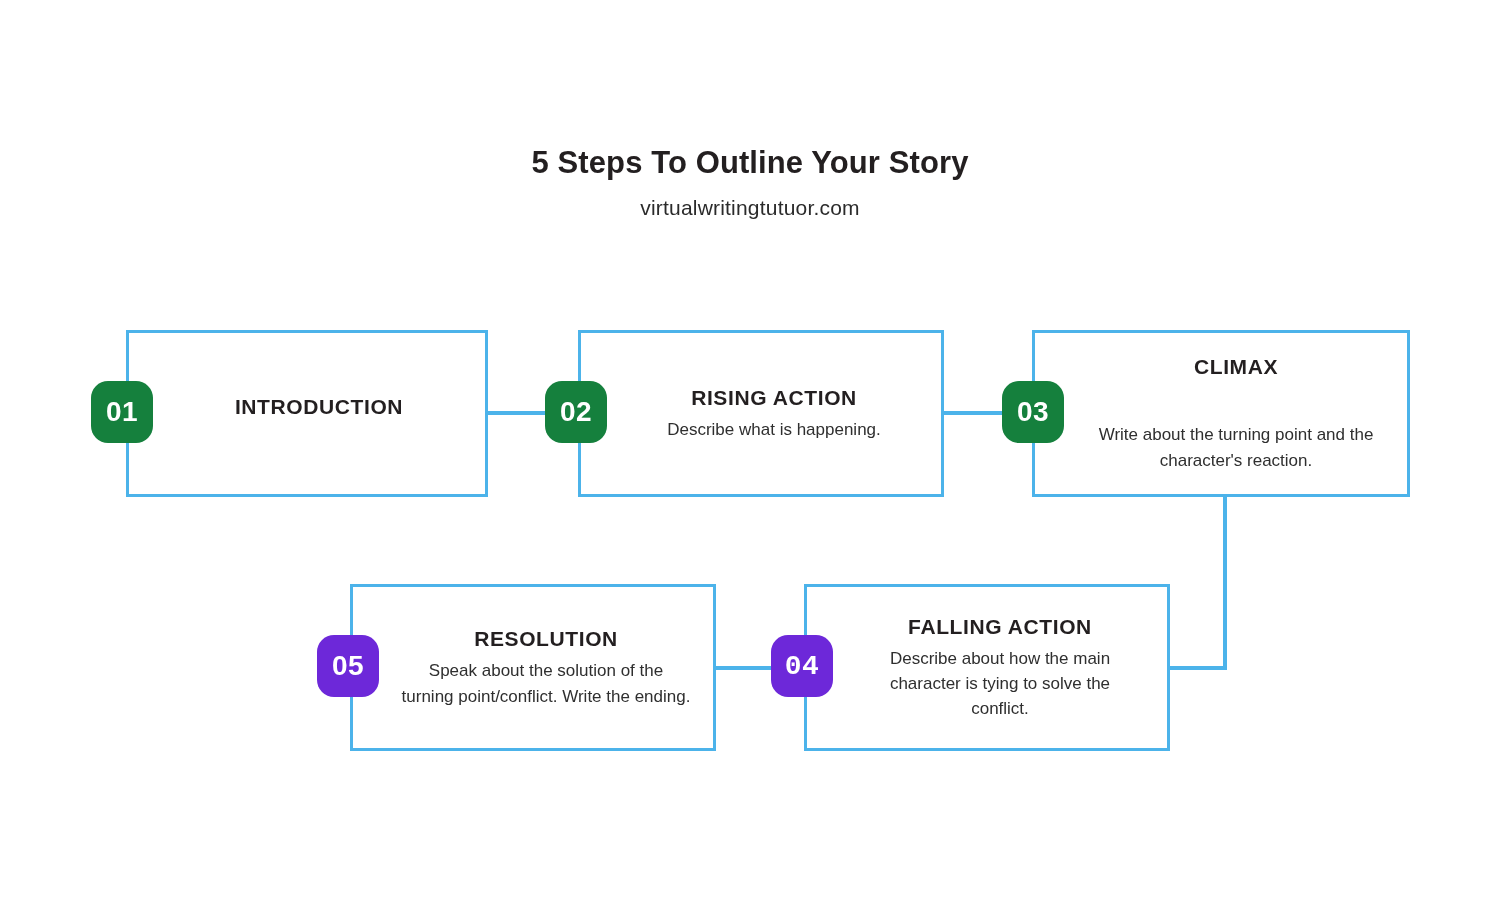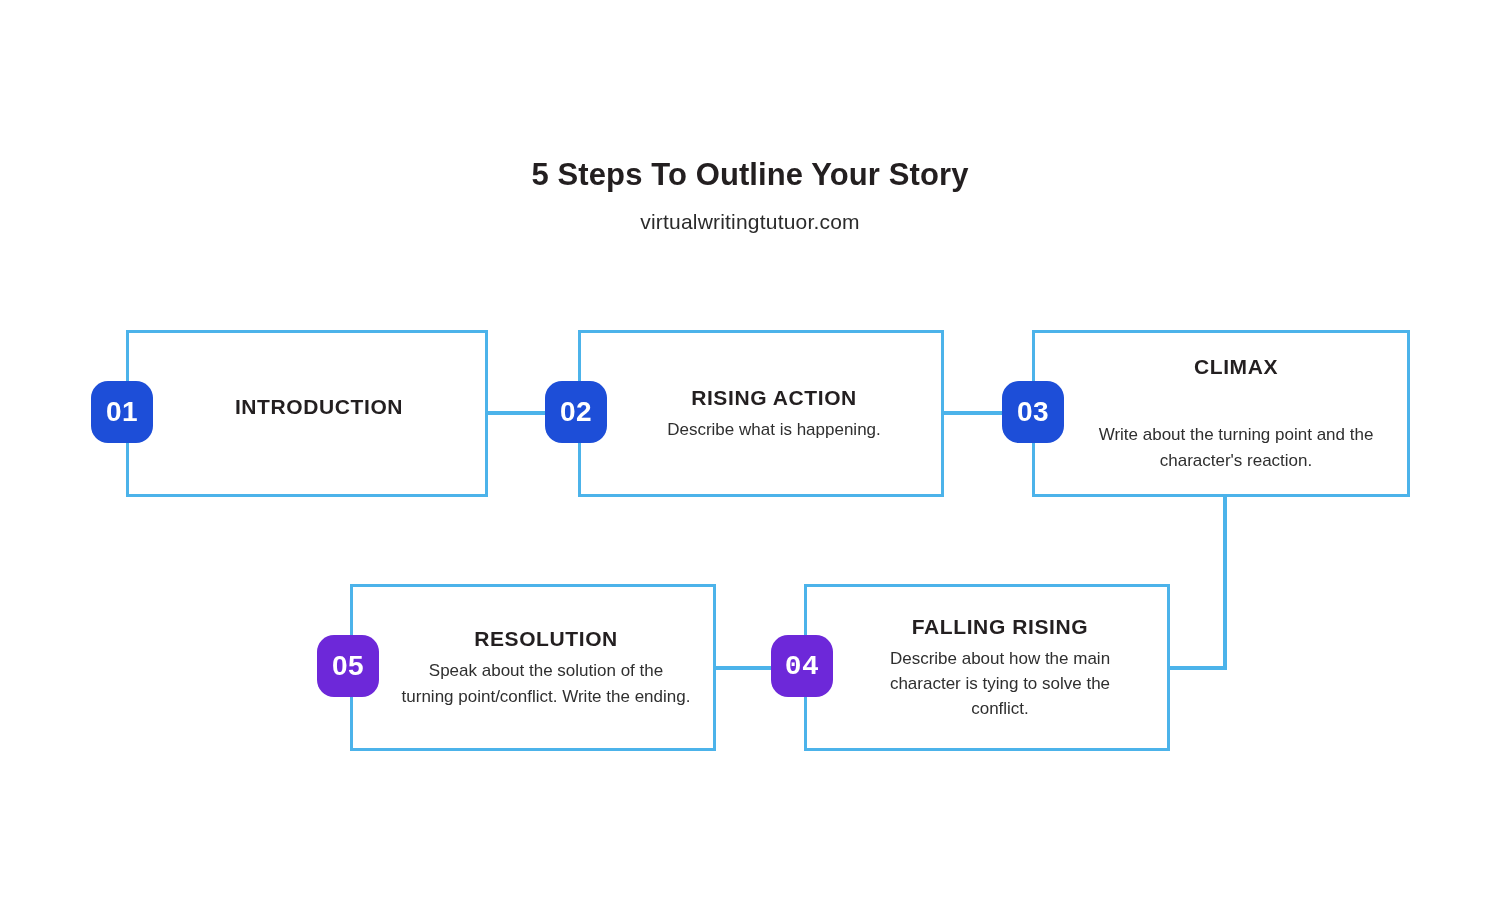--- a/index.html
+++ b/index.html
@@ -27,21 +27,21 @@
     top: 140px;
     width: 1500px;
     text-align: center;
   }
   #title {
     font-size: 31px;
     font-weight: bold;
     color: #231f20;
     letter-spacing: 0.1px;
     line-height: 1.2;
-    margin: 16px;
+    margin: 4px;
   }
   #subtitle {
     margin: 14px 0 0 0;
     font-size: 21px;
     font-weight: normal;
     color: #2b2b2b;
     letter-spacing: 0.2px;
     line-height: 1.2;
   }
 
@@ -91,21 +91,21 @@
     border-radius: 17px;
     display: flex;
     align-items: center;
     justify-content: center;
     color: #ffffff;
     font-size: 28px;
     font-weight: bold;
     letter-spacing: 0.5px;
     z-index: 5;
   }
-  .badge.light { background: #1d4ed8; }
+  .badge.light { background: #15803d; }
   .badge.dark  { background: #6d28d9; }
 
   
   .conn {
     position: absolute;
     background: #4cb3ea;
     z-index: 1;
   }
 </style>
 </head>
@@ -170,18 +170,18 @@
       <div class="step-desc" style="max-width:290px;">Speak about the solution of the turning point/conflict. Write the ending.</div>
     </div>
   </div>
 
   <div class="step" style="left:804px; top:584px; width:366px; height:167px;">
     <div class="step-box" style="width:366px; height:167px;"></div>
     <div class="badge dark" style="left:-33px; top:51px;font-family:Liberation Mono, monospace;">
       <span>04</span>
     </div>
     <div class="step-content" style="left:26px; top:0; width:340px; height:167px; padding:0 10px;">
-      <div class="step-heading">FALLING RISING</div>
+      <div class="step-heading">FALLING ACTION</div>
       <div class="step-desc" style="max-width:262px;">Describe about how the main character is tying to solve the conflict.</div>
     </div>
   </div>
 
 </div>
 
 </body></html>

